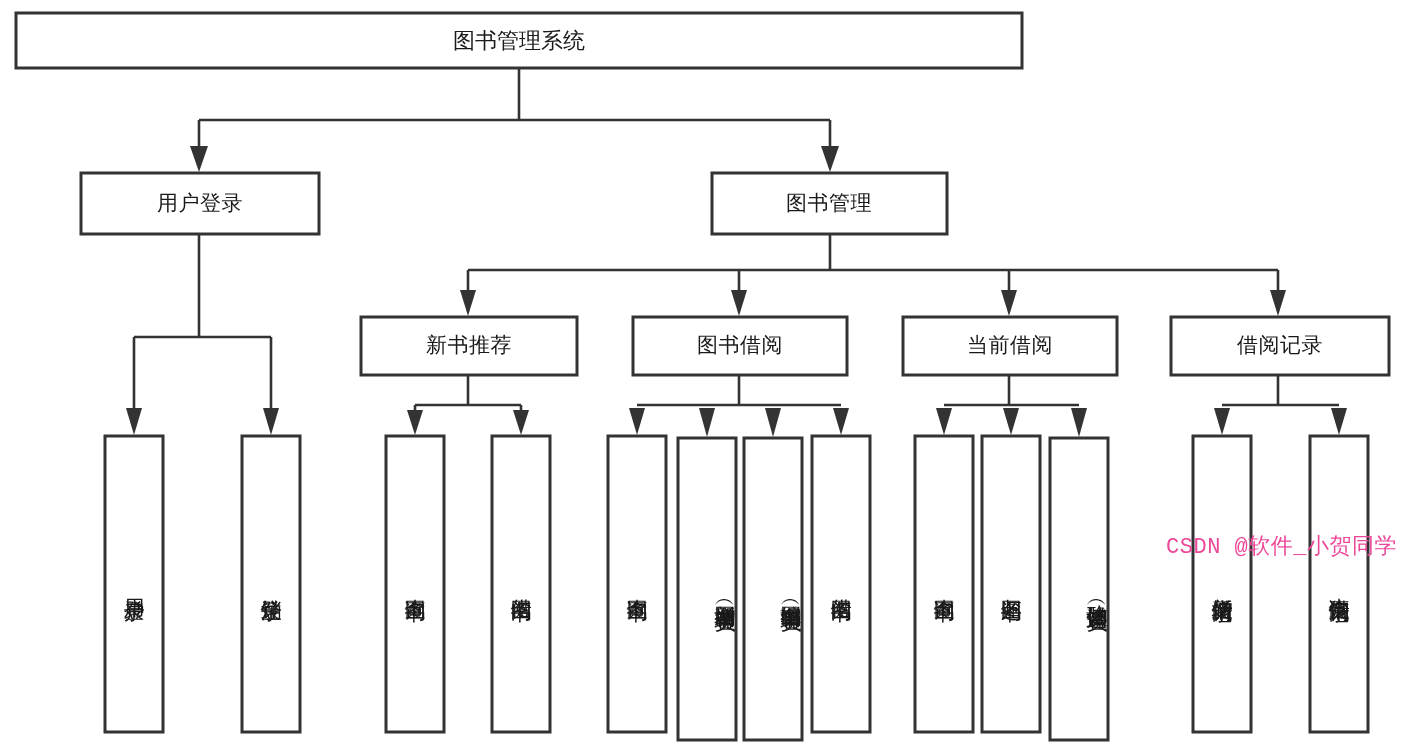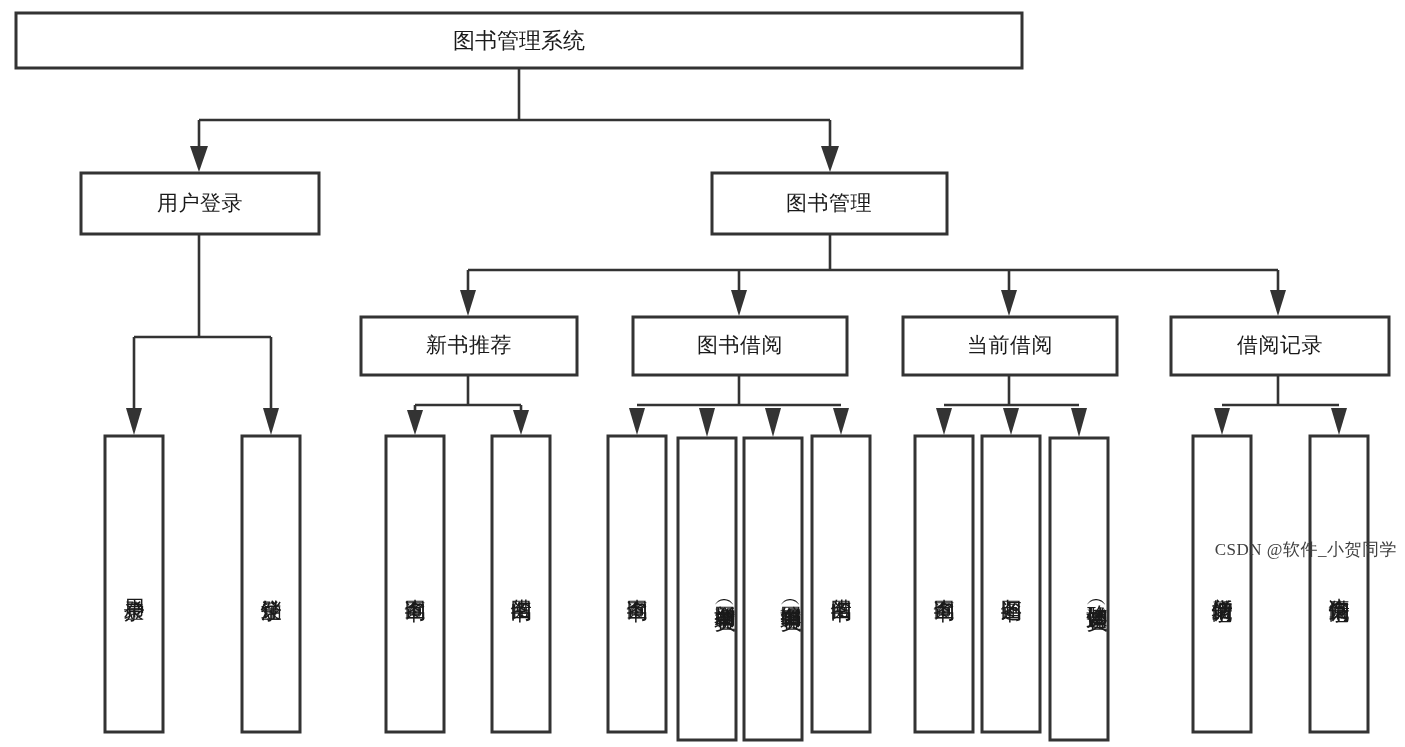--- a/index.html
+++ b/index.html
@@ -70,23 +70,23 @@
     text-align: center;
     display: flex;
     align-items: center;
     justify-content: center;
     pointer-events: none;
   }
   .watermark {
     position: absolute;
     right: 8px;
     bottom: 6px;
-    font-family: Liberation Serif, serif;
-    font-size: 17px;
-    color: #404040;
+    font-family: Liberation Mono, monospace;
+    font-size: 22px;
+    color: #ec4899;
     letter-spacing: 0.5px;
     white-space: nowrap;
   }
 </style>
 </head>
 <body>
 
 <div id="diagram-root">
 
   <svg class="diagram-canvas" viewBox="0 0 1405 747" xmlns="http://www.w3.org/2000/svg">

